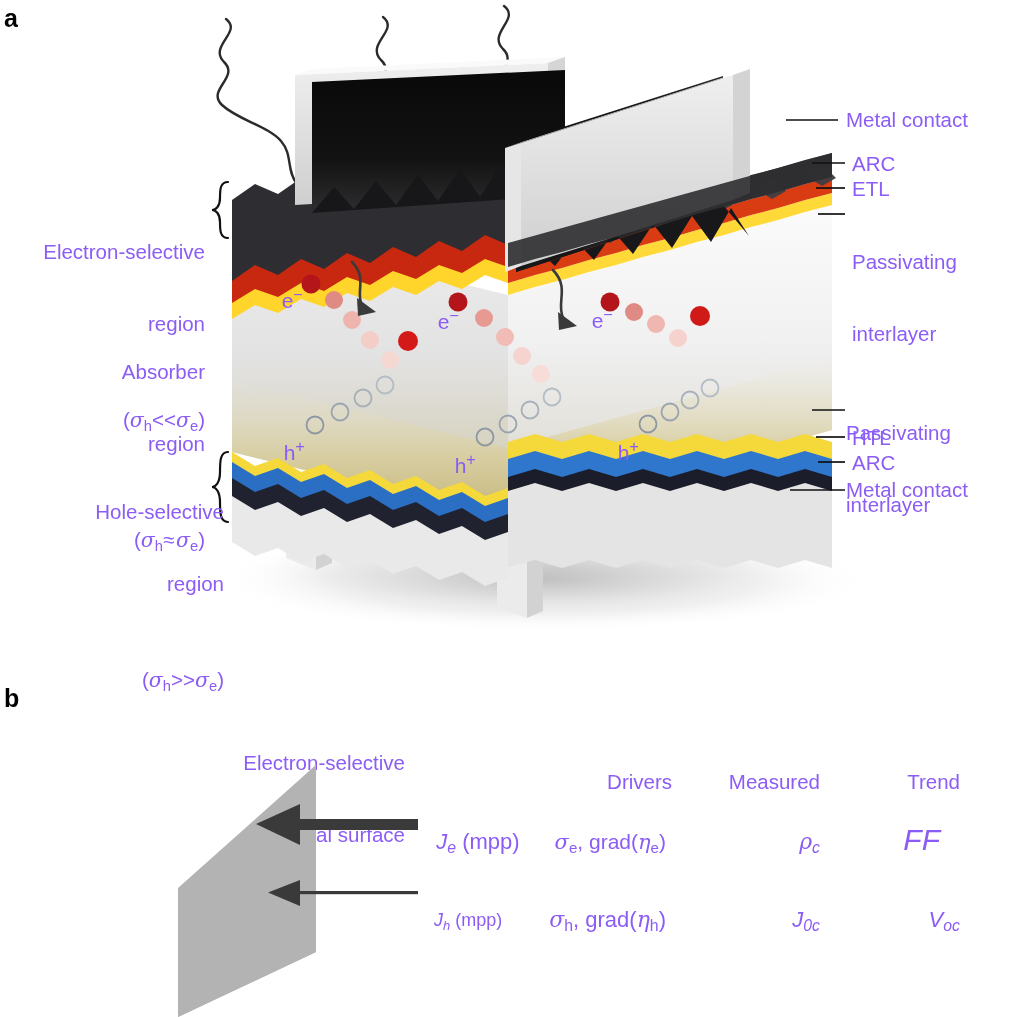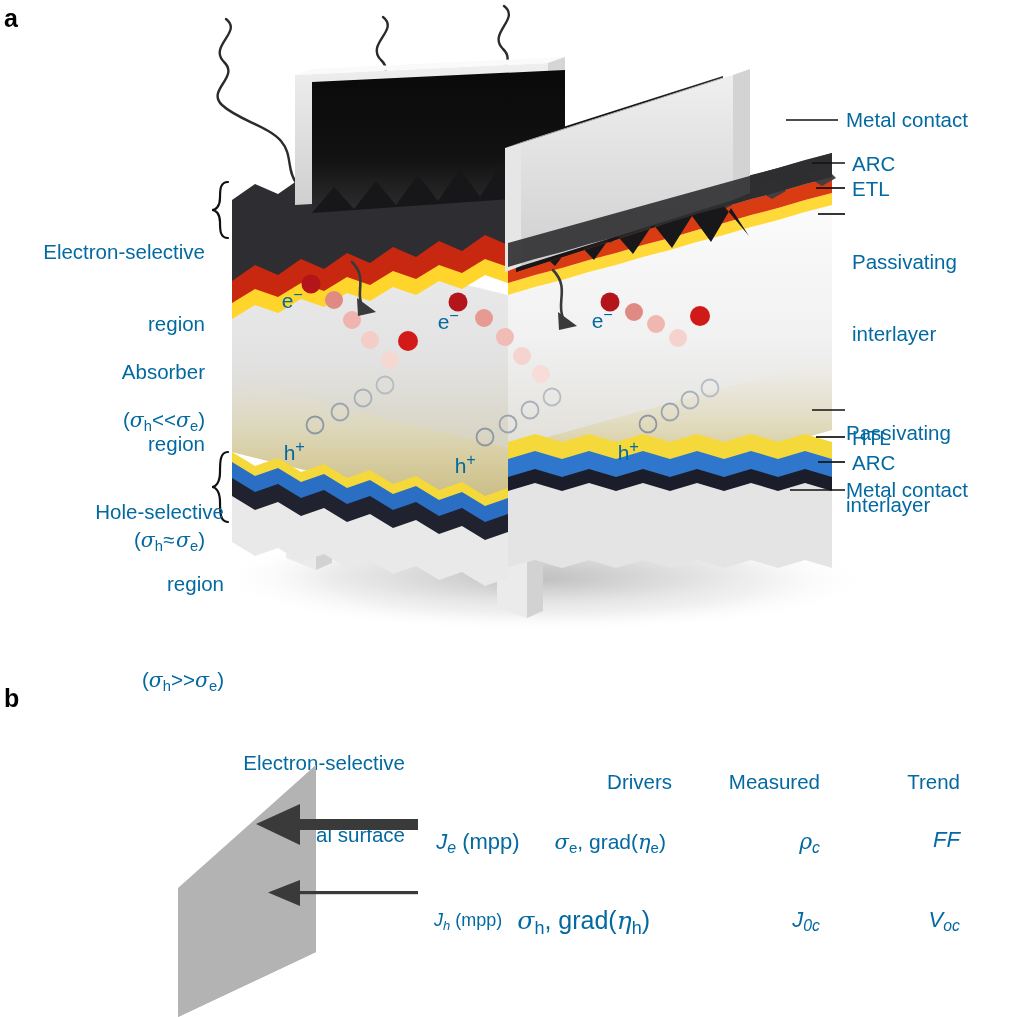--- a/index.html
+++ b/index.html
@@ -6,21 +6,21 @@
   body{
     width:1011px;height:1017px;position:relative;overflow:hidden;
     font-family:"Liberation Sans","DejaVu Sans",sans-serif;
     color:#000;
   }
   .abs{position:absolute;}
   .panel-letter{
     font-weight:bold;font-size:25px;line-height:1;letter-spacing:0;
   }
   .lbl{
-    font-size:20.5px;line-height:24px;color:#0369a1;white-space:pre;
+    font-size:20.5px;line-height:24px;color:#8b5cf6;white-space:pre;
   }
   .lbl-c{text-align:right;}
   .lbl-l{text-align:left;}
   .sub{font-size:0.72em;vertical-align:-0.28em;}
   .ital{font-style:italic;}
   .greek{font-family:"DejaVu Serif","Liberation Serif",serif;font-style:italic;}
   svg{display:block;overflow:visible;}
   .nolayout{pointer-events:none;}
 </style>
 </head>
@@ -362,25 +362,25 @@
 <div class="abs lbl lbl-c" style="left:512px;top:770px;width:160px;">Drivers</div>
 <div class="abs lbl lbl-c" style="left:660px;top:770px;width:160px;">Measured</div>
 <div class="abs lbl lbl-c" style="left:820px;top:770px;width:140px;">Trend</div>
 
 <div class="abs lbl lbl-c" style="left:496px;top:806px;width:170px;font-size:21px;">
   <span class="greek">σ</span><span class="sub">e</span><span>, grad(</span><span class="greek">η</span><span class="sub">e</span><span>)</span>
 </div>
 <div class="abs lbl lbl-c" style="left:660px;top:806px;width:160px;font-size:22px;">
   <span class="greek">ρ</span><span class="sub ital">c</span>
 </div>
-<div class="abs lbl lbl-c" style="left:820px;top:804px;width:140px;font-size:22px;">
+<div class="abs lbl lbl-c" style="left:800px;top:804px;width:140px;font-size:30px;">
   <span class="ital">FF</span>
 </div>
 
-<div class="abs lbl lbl-c" style="left:480px;top:884px;width:170px;font-size:25px;">
+<div class="abs lbl lbl-c" style="left:496px;top:884px;width:170px;font-size:22px;">
   <span class="greek">σ</span><span class="sub">h</span><span>, grad(</span><span class="greek">η</span><span class="sub">h</span><span>)</span>
 </div>
 <div class="abs lbl lbl-c" style="left:660px;top:884px;width:160px;font-size:22px;">
   <span class="ital">J</span><span class="sub ital">0c</span>
 </div>
 <div class="abs lbl lbl-c" style="left:820px;top:884px;width:140px;font-size:22px;">
   <span class="ital">V</span><span class="sub ital">oc</span>
 </div>
 
 </body></html>

